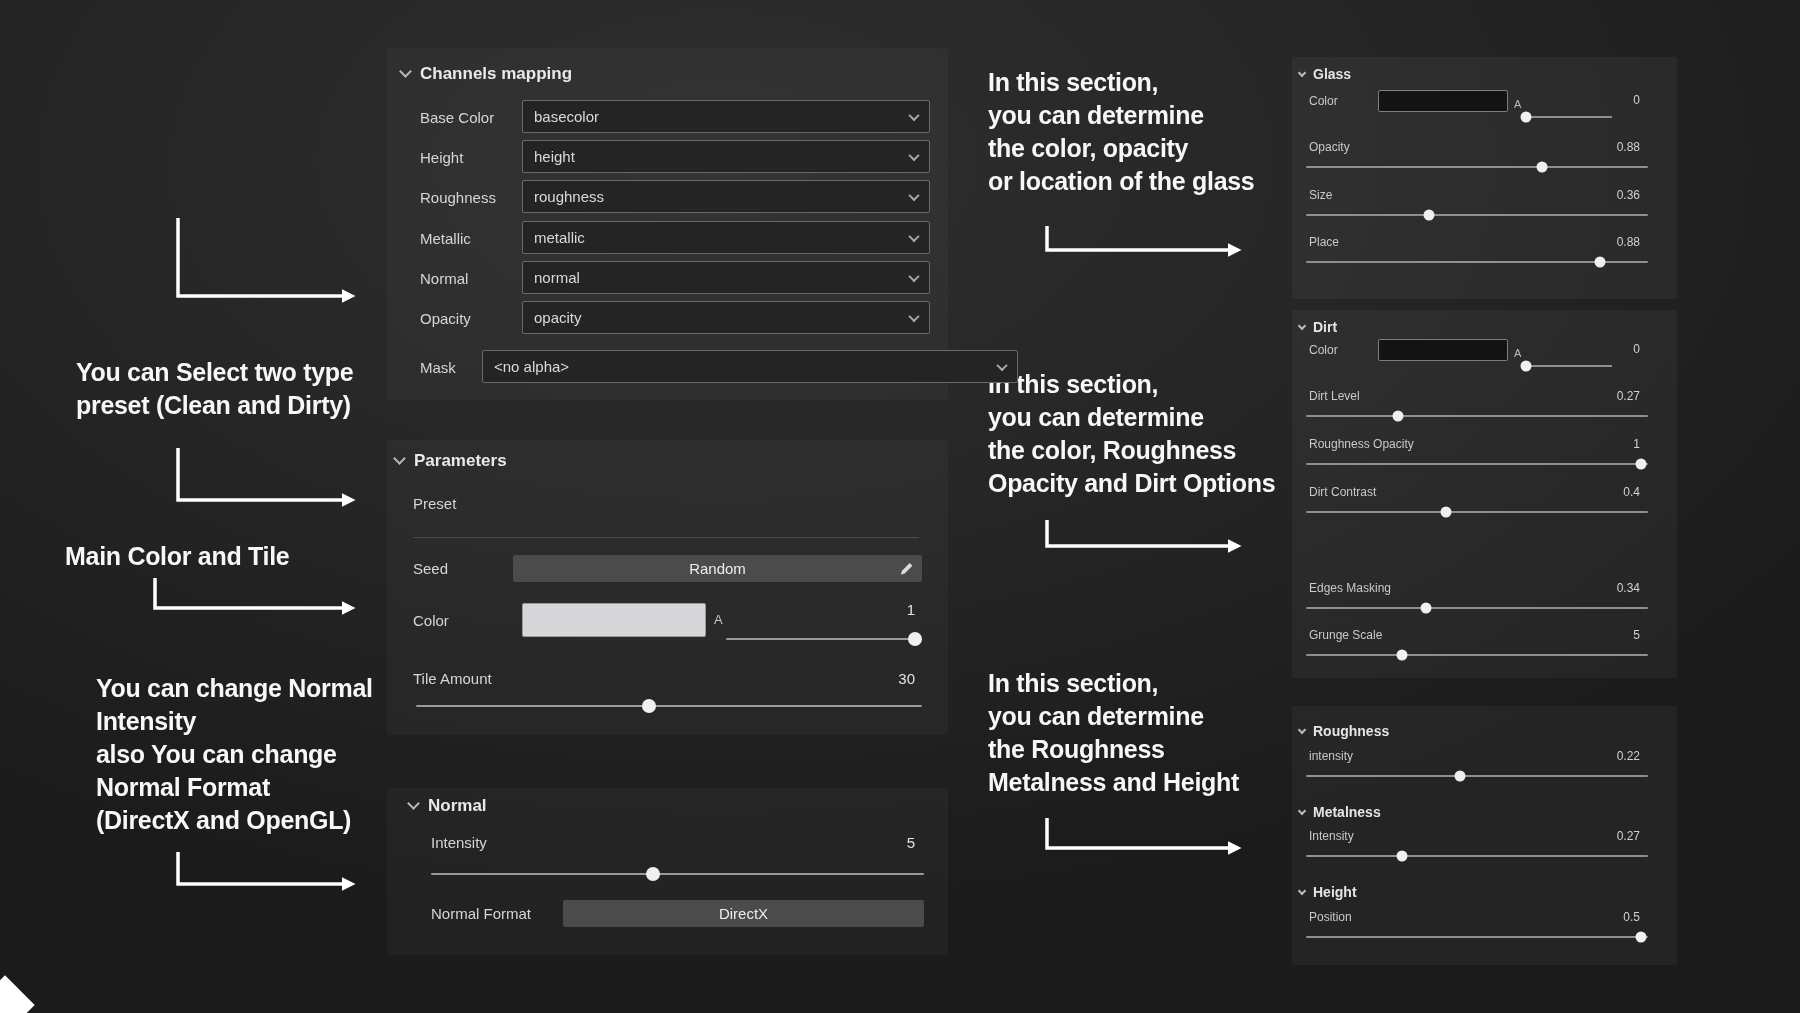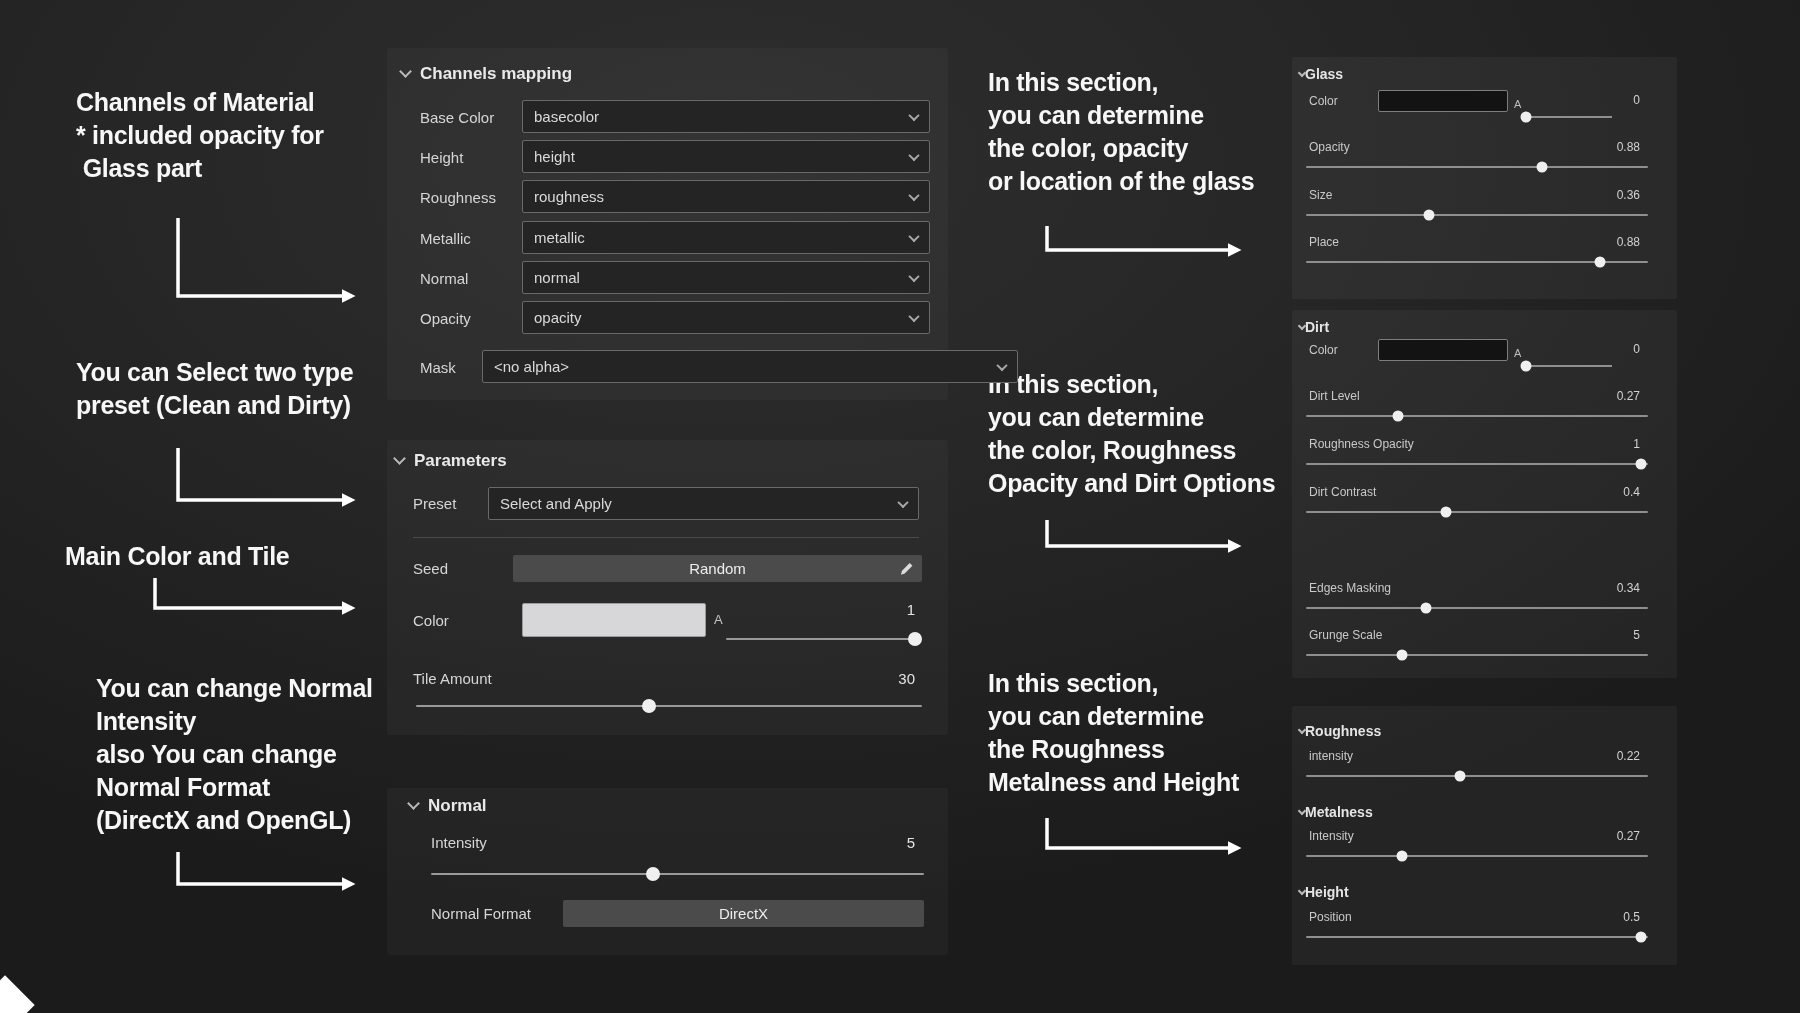--- a/index.html
+++ b/index.html
@@ -42,21 +42,21 @@
 
   .swatch { position:absolute; background:#d7d7d9; border:1px solid #9b9b9b; border-radius:2px; }
   .swatch.dark { background:#131313; border-color:#7e7e7e; }
 
   .track { position:absolute; height:2px; background:#9a9a9a; border-radius:1px; }
   .handle { position:absolute; left:0; top:1px; width:14px; height:14px; border-radius:50%;
             background:#f0f0f0; transform:translate(-50%,-50%); }
   .handle.sm { width:11px; height:11px; }
   .val { position:absolute; color:#e3e3e3; font-size:15px; text-align:right; }
 
-  .r-head { position:absolute; display:flex; align-items:center; }
+  .r-head { position:absolute; display:flex; align-items:center; gap:8px; }
   .r-title { color:#e5e5e5; font-size:14px; font-weight:bold; }
   .r-row { position:absolute; left:14px; width:342px; height:38px; }
   .r-label { position:absolute; left:3px; top:0; color:#c9c9c9; font-size:12px; }
   .r-val { position:absolute; right:8px; top:0; color:#d2d2d2; font-size:12px; }
   .r-track { position:absolute; left:0; top:26px; width:342px; height:2px;
              background:#8f8f8f; border-radius:1px; }
 
   .color-row { position:absolute; left:14px; width:342px; height:54px; }
   .c-label { position:absolute; left:3px; top:4px; color:#c9c9c9; font-size:12px; }
   .c-swatch { left:72px; top:0; width:130px; height:22px; }
@@ -83,23 +83,20 @@
       <polyline points="178,218 178,296 352,296"></polyline>
       <polyline points="178,448 178,500 352,500"></polyline>
       <polyline points="155,578 155,608 352,608"></polyline>
       <polyline points="178,852 178,884 352,884"></polyline>
       <polyline points="1047,226 1047,250 1238,250"></polyline>
       <polyline points="1047,520 1047,546 1238,546"></polyline>
       <polyline points="1047,818 1047,848 1238,848"></polyline>
     </g>
   </svg>
 
-  <div class="ann" style="left:76px;top:86px">Channels of Material
-* included opacity for
- Glass part</div>
   <div class="ann" style="left:65px;top:540px">Main Color and Tile</div>
   <div class="ann" style="left:76px;top:356px">You can Select two type
 preset (Clean and Dirty)</div>
   <div class="ann" style="left:96px;top:672px">You can change Normal
 Intensity
 also You can change
 Normal Format
 (DirectX and OpenGL)</div>
 
   <div class="ann" style="left:988px;top:66px">In this section,
@@ -172,24 +169,20 @@
     </div>
   </section>
 
   <section class="card" style="left:387px;top:440px;width:561px;height:295px">
     <div class="sec-head" style="left:8px;top:11px">
       <span class="chev"></span>
       <span class="sec-title">Parameters</span>
     </div>
 
     <span class="field-label" style="left:26px;top:55px">Preset</span>
-    <div class="dropdown" style="left:101px;top:47px;width:431px">
-      <span>Select and Apply</span>
-      <span class="dd-chev"></span>
-    </div>
 
     <div class="divider" style="left:26px;top:97px;width:506px"></div>
 
     <span class="field-label" style="left:26px;top:120px">Seed</span>
     <div class="gray-btn" style="left:126px;top:115px;width:409px;height:27px">
       <span>Random</span>
       <svg class="pencil" width="15" height="15" viewBox="0 0 16 16">
         <path d="M2 14l1.2-4.2L11.4 1.6l2.9 2.9-8.2 8.2L2 14z" fill="#dcdcdc"></path>
       </svg>
     </div>

